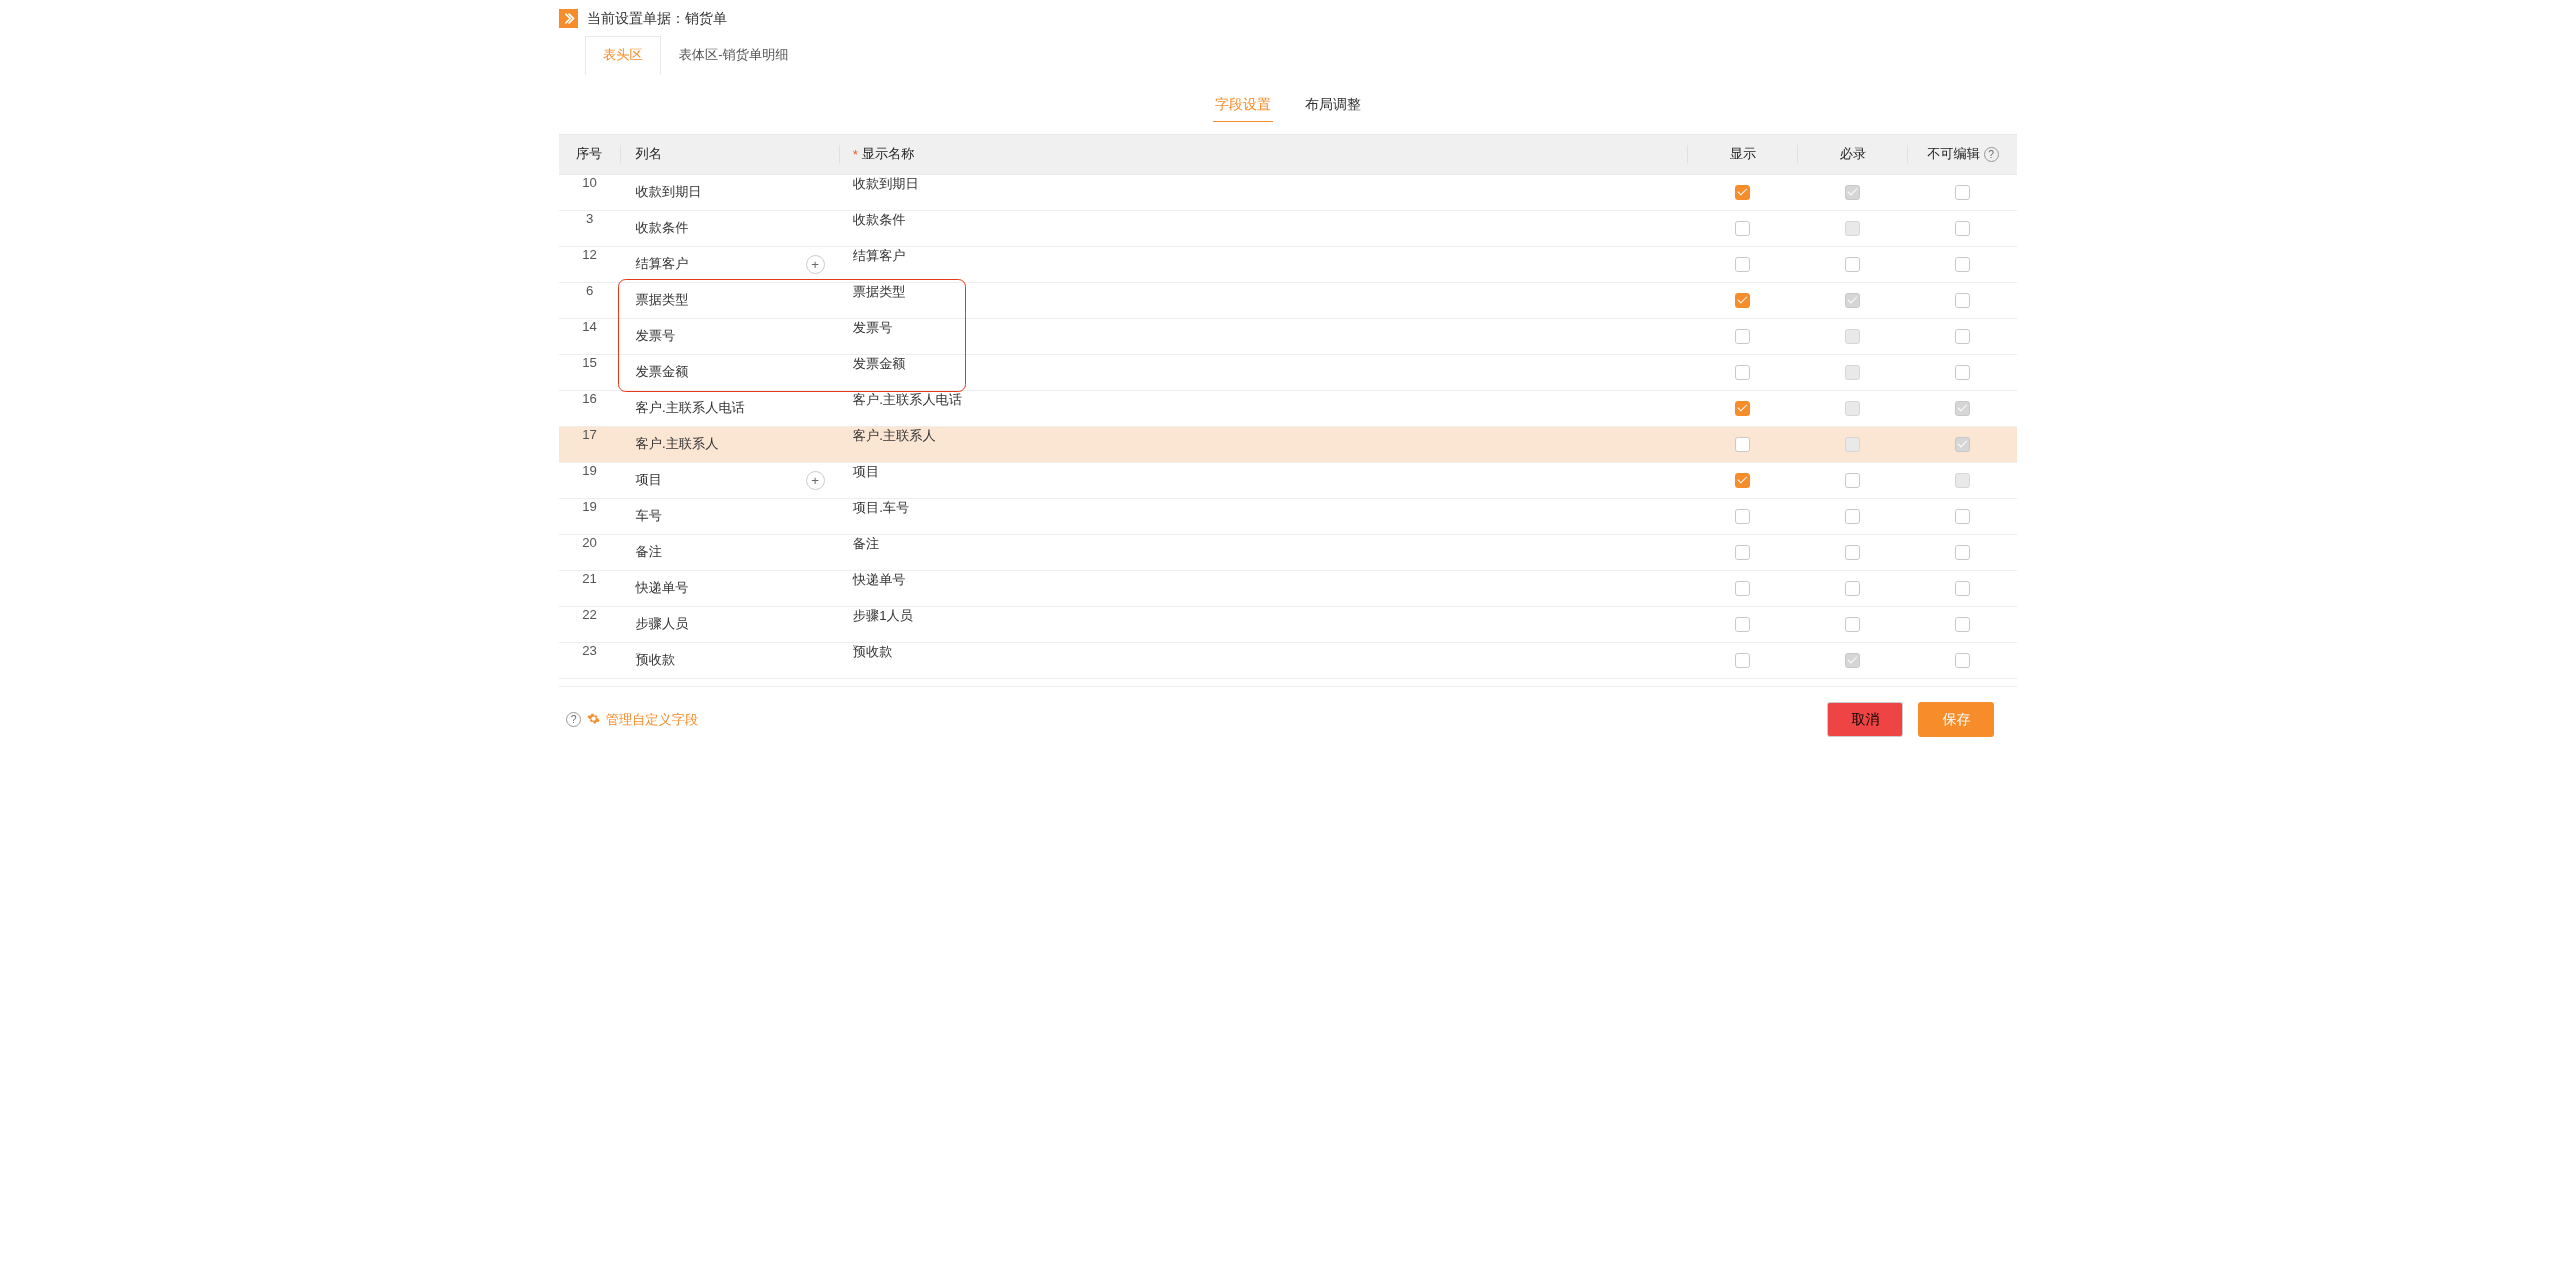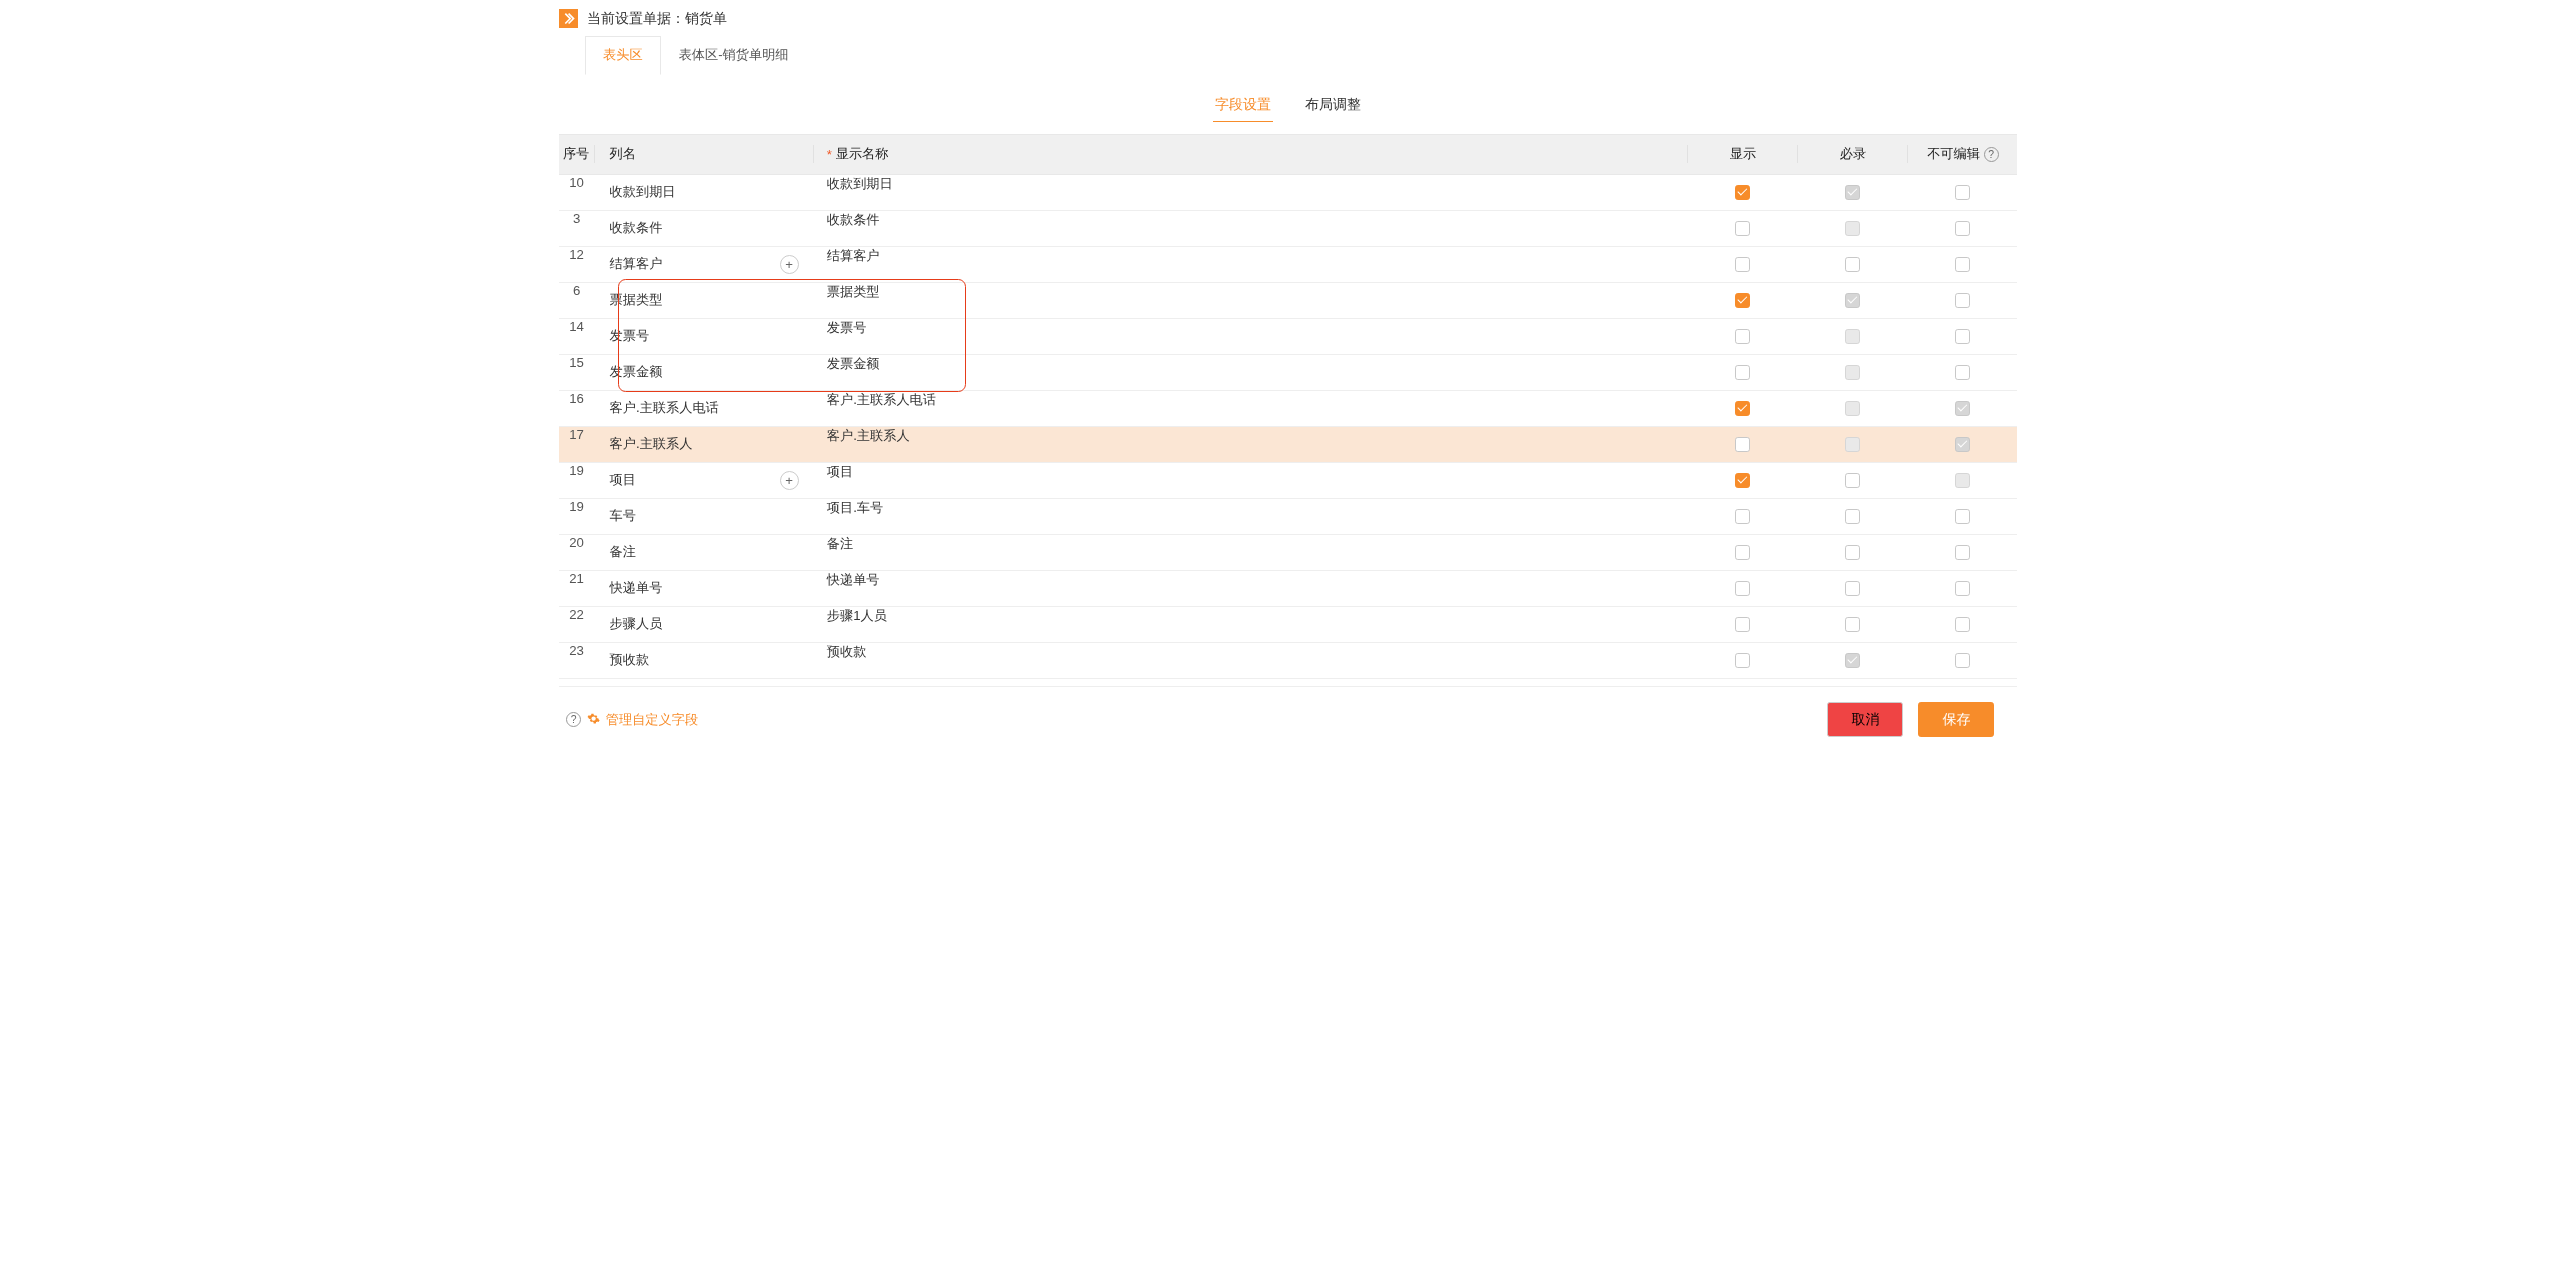--- a/index.html
+++ b/index.html
@@ -15,21 +15,21 @@
 .region-tabs { display: flex; align-items: flex-end; padding-left: 26.5px; margin-bottom: 0; }
 .region-tab { padding: 9.4px 17px; border: 0.9px solid transparent; font-size: 13.2px; color: #555; cursor: pointer; background: #fff; }
 .region-tab.active { border: 0.9px solid #e8e8e8; border-bottom: 0.9px solid #fff; color: #f78c2a; position: relative; z-index: 2; }
 
 .subtabs { display: flex; justify-content: center; gap: 30px; padding: 17px 0 7.6px; }
 .subtab { padding: 3.8px 1.9px 7.6px; color: #333; cursor: pointer; border-bottom: 1.9px solid transparent; font-size: 14px; }
 .subtab.active { color: #f78c2a; border-bottom: 1.9px solid #f78c2a; }
 
 .table-wrap { margin-top: 3.8px; border-top: 0.9px solid #e8e8e8; }
 .table-head { display: flex; background: #f0f0f0; border-bottom: 0.9px solid #e8e8e8; font-weight: 500; color: #222; height: 40px; align-items: center; }
-.col-seq { width: 36px; text-align: center; border-right: 0.9px solid #e1e1e1; padding: 0 3.8px; }
+.col-seq { width: 62px; text-align: center; border-right: 0.9px solid #e1e1e1; padding: 0 3.8px; }
 .col-name { width: 219px; padding: 0 15px; border-right: 0.9px solid #e1e1e1; display: flex; align-items: center; justify-content: space-between; }
 .col-display { flex: 1; padding: 0 13.2px; }
 .col-chk { width: 110px; text-align: center; border-left: 0.9px solid #e1e1e1; display: flex; justify-content: center; align-items: center; gap: 3.8px; }
 .table-head .col-name, .table-head .col-display { display: flex; align-items: center; }
 .req-star { color: #f05a28; margin-right: 3.8px; }
 
 .row { display: flex; height: 36px; border-bottom: 0.9px solid #eee; position: relative; }
 .row.highlight-hover { background: #fbe6d4; }
 .row .col-name { border-right: none; }
 .row .col-seq { color: #555; border-right: none; }

